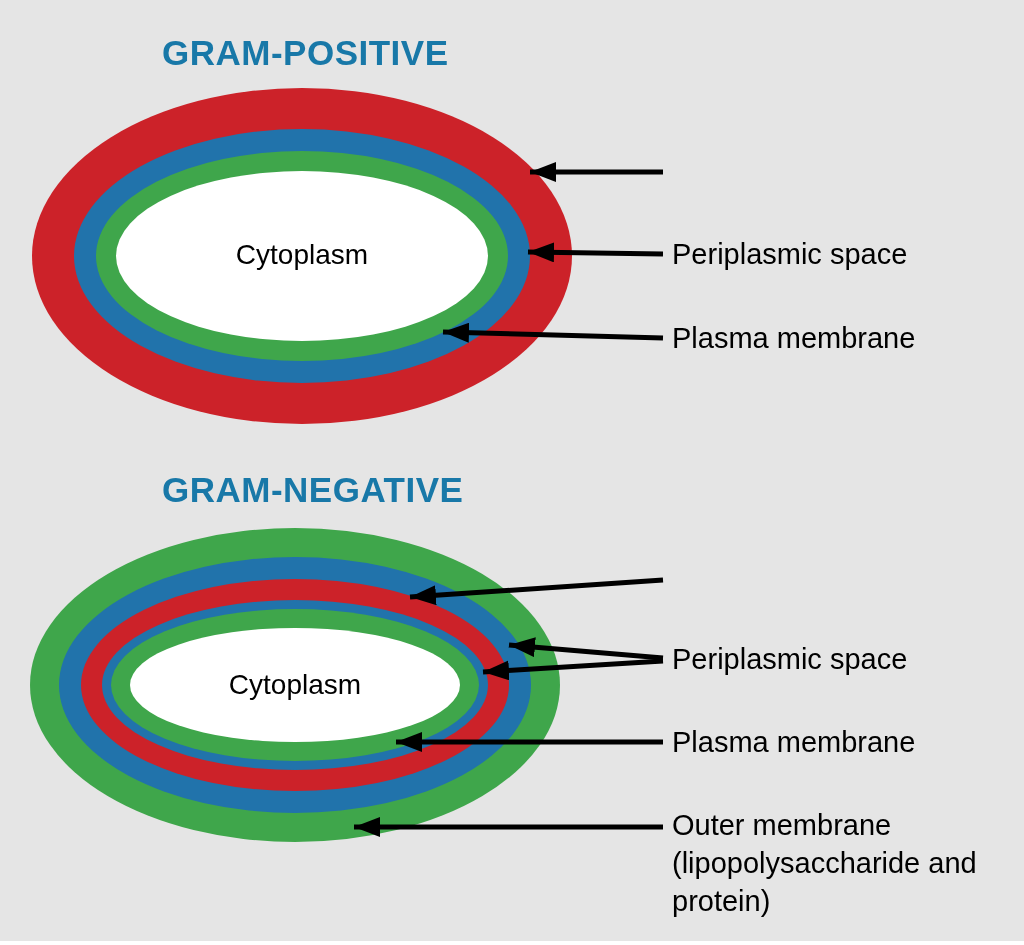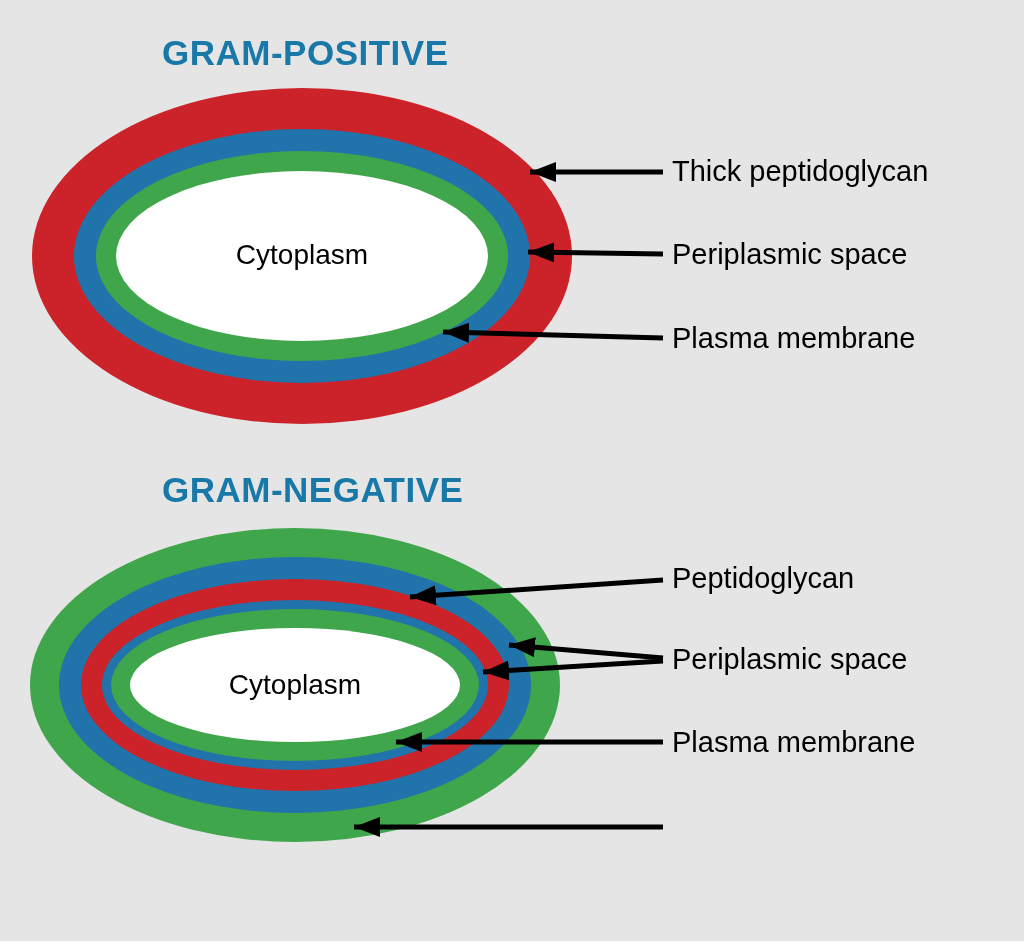--- a/index.html
+++ b/index.html
@@ -102,21 +102,20 @@
       <line x1="663" y1="827" x2="354" y2="827" marker-end="url(#arrowhead)" stroke="#000000"></line>
     </g>
   </svg>
 
   <div class="diagram-title gp-title" style="color: rgb(24, 120, 168);">GRAM-POSITIVE</div>
   <div class="diagram-title gn-title" style="color: rgb(24, 120, 168);">GRAM-NEGATIVE</div>
 
   <div class="cytoplasm gp-cytoplasm">Cytoplasm</div>
   <div class="cytoplasm gn-cytoplasm">Cytoplasm</div>
 
-  <div class="layer-label lbl-gp-1">Thick peptidoglycan</div>
   <div class="layer-label lbl-gp-2">Periplasmic space</div>
   <div class="layer-label lbl-gp-3">Plasma membrane</div>
 
-  <div class="layer-label lbl-gn-1">Peptidoglycan</div>
   <div class="layer-label lbl-gn-2">Periplasmic space</div>
   <div class="layer-label lbl-gn-3">Plasma membrane</div>
+  <div class="layer-label wrap lbl-gn-4">Outer membrane (lipopolysaccharide and protein)</div>
 
 </div>
 
 </body></html>

